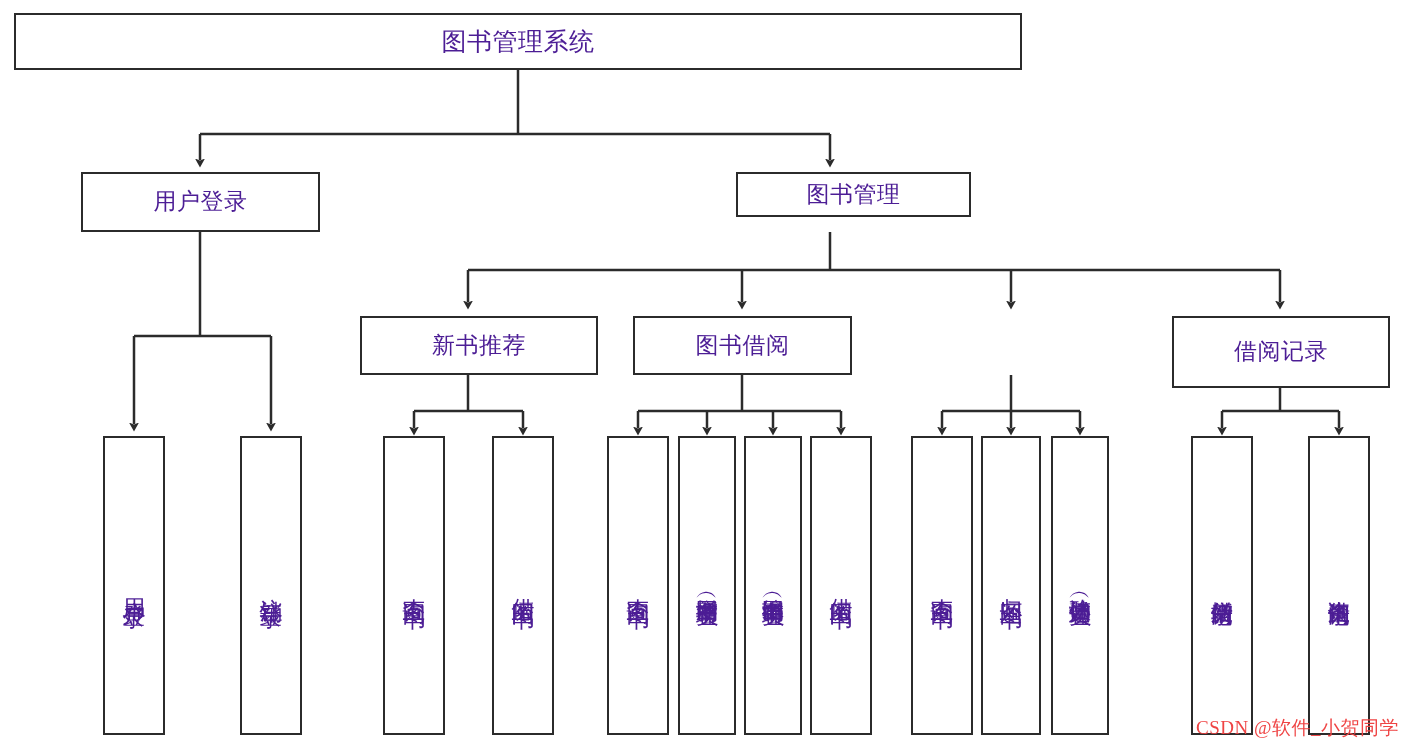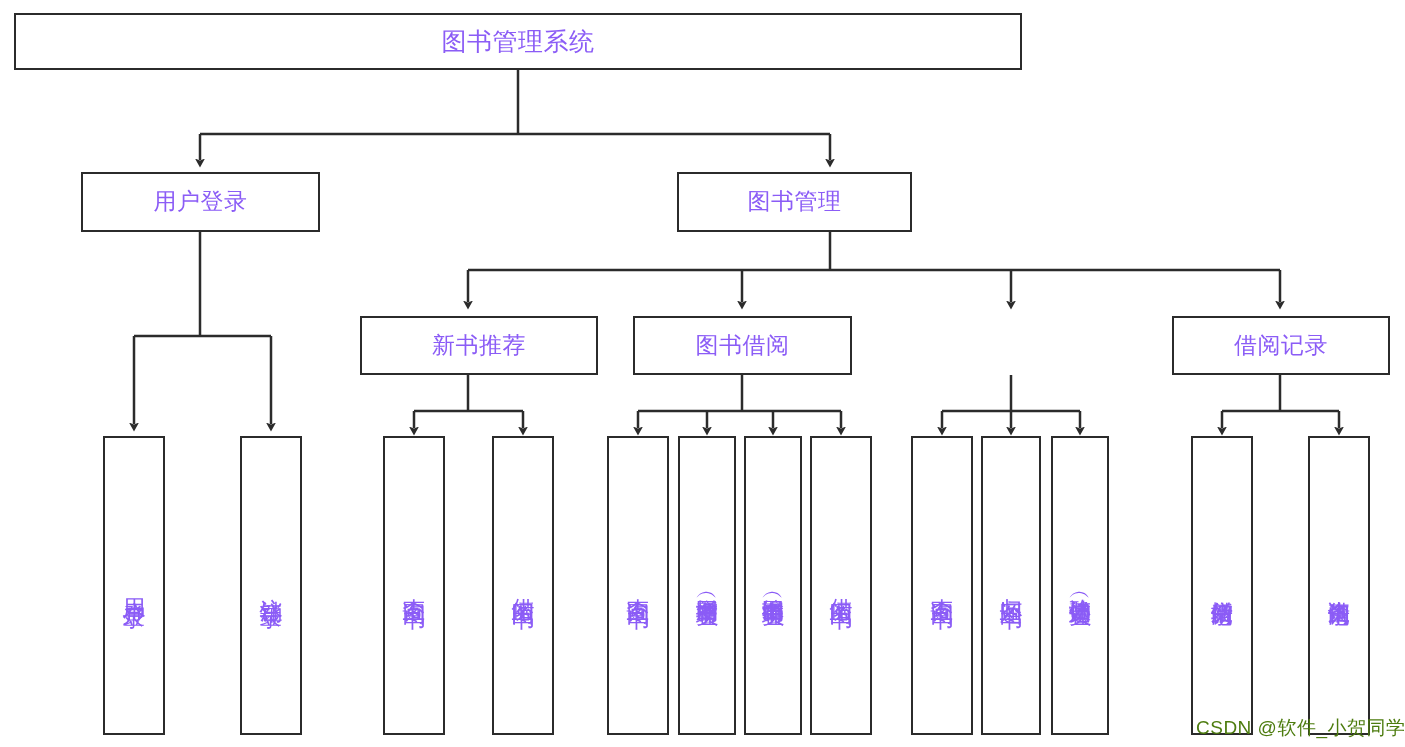--- a/index.html
+++ b/index.html
@@ -30,21 +30,21 @@
   }
   .node {
     position: absolute;
     box-sizing: border-box;
     border: 2.5px solid #2b2b2b;
     background: #ffffff;
     display: flex;
     align-items: center;
     justify-content: center;
     text-align: center;
-    color: #8b5cf6;
+    color: #4c1d95;
   }
   .node-label {
     display: block;
     line-height: 1.1;
     letter-spacing: 0.5px;
     white-space: nowrap;
   }
   
   .level-0 { border-width: 2.5px; }
   .level-0 .node-label { font-size: 25px; }
@@ -65,25 +65,25 @@
     line-height: 1.18;
     letter-spacing: 3px;
     white-space: nowrap;
   }
   .leaf.long .node-label {
     font-size: 22px;
     letter-spacing: 1px;
   }
   .watermark {
     position: absolute;
-    color: #4d7c0f;
+    color: #ef4444;
     font-size: 19px;
     white-space: nowrap;
     letter-spacing: 0.5px;
-    font-family: Liberation Sans, sans-serif;
+    font-family: Liberation Serif, serif;
   }
 </style>
 </head>
 <body>
 
 <div id="diagram-root">
 
   <svg id="edges-layer" viewBox="0 0 1405 747" width="1405" height="747" xmlns="http://www.w3.org/2000/svg">
     <defs>
       <marker id="arrowhead" markerWidth="9" markerHeight="10" refX="1.5" refY="5" orient="auto" markerUnits="userSpaceOnUse">
@@ -135,34 +135,34 @@
   </svg>
 
   <div class="node level-0" style="left:14px; top:13px; width:1008px; height:57px;">
     <span class="node-label">图书管理系统</span>
   </div>
 
   <div class="node level-1" style="left:81px; top:172px; width:239px; height:60px;">
     <span class="node-label">用户登录</span>
   </div>
 
-  <div class="node level-1" style="left:677px; top:172px; width:235px; height:60px;">
+  <div class="node level-1" style="left:736px; top:172px; width:235px; height:45px;">
     <span class="node-label">图书管理</span>
   </div>
 
   <div class="node level-2" style="left:360px; top:316px; width:238px; height:59px;">
     <span class="node-label">新书推荐</span>
   </div>
 
   <div class="node level-2" style="left:633px; top:316px; width:219px; height:59px;">
     <span class="node-label">图书借阅</span>
   </div>
 
 
-  <div class="node level-2" style="left:1172px; top:316px; width:218px; height:59px;">
+  <div class="node level-2" style="left:1172px; top:316px; width:218px; height:72px;">
     <span class="node-label">借阅记录</span>
   </div>
 
   <div class="node leaf" style="left:103px; top:436px; width:62px; height:299px;">
     <span class="node-label">用户登录</span>
   </div>
 
   <div class="node leaf" style="left:240px; top:436px; width:62px; height:299px;">
     <span class="node-label">注销登录</span>
   </div>

